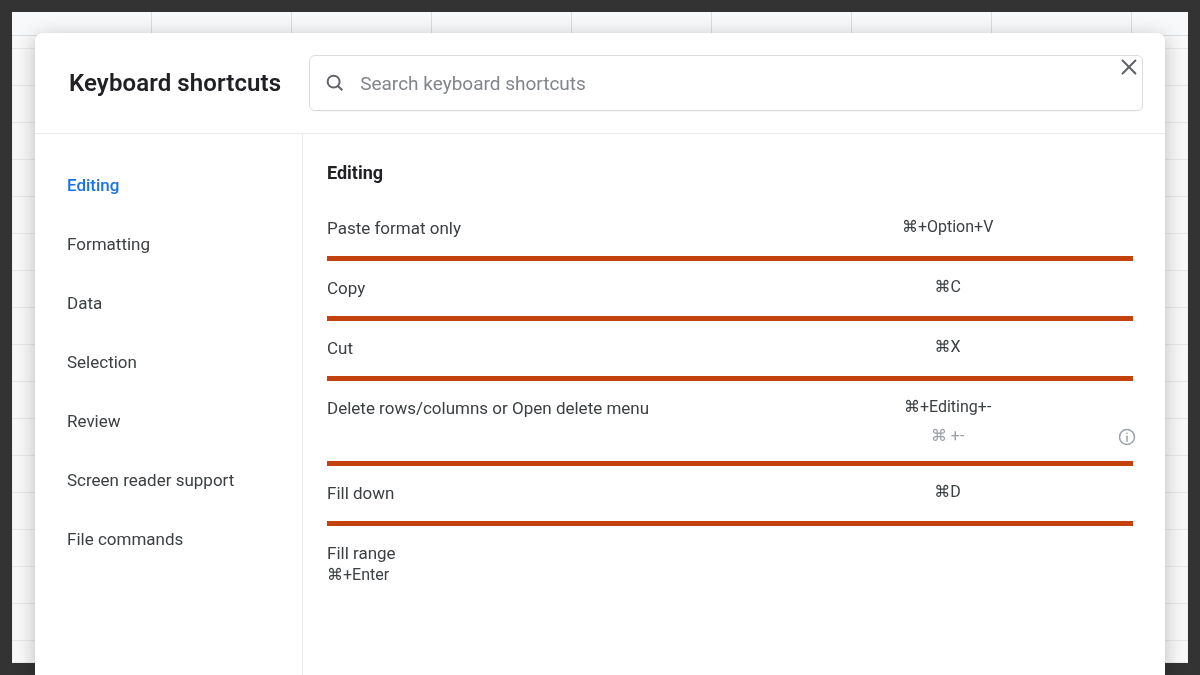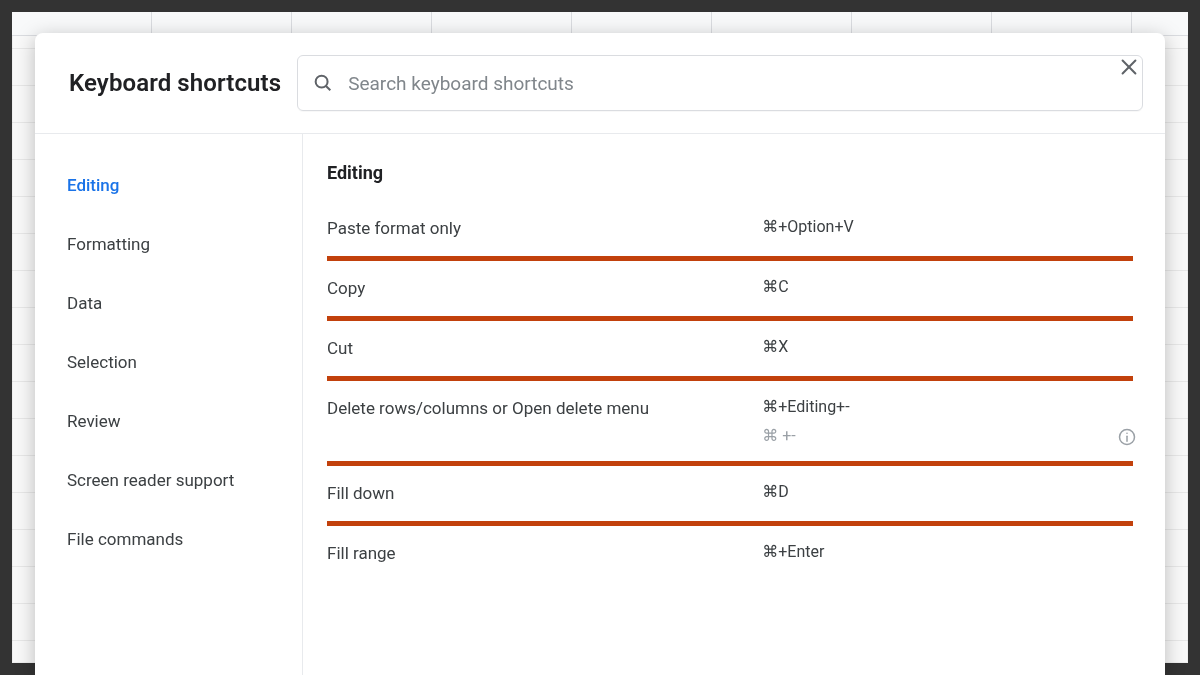--- a/index.html
+++ b/index.html
@@ -28,21 +28,21 @@
   
   .modal {
     position: absolute; left: 35px; right: 35px; top: 33px; bottom: 0;
     background: #fff;
     border-radius: 8px 8px 0 0;
     box-shadow: 0 4px 20px rgba(0,0,0,0.25);
     display: flex; flex-direction: column;
     overflow: hidden;
   }
   .modal-header {
-    display: flex; align-items: center; gap: 16px;
+    display: flex; align-items: center; gap: 28px;
     padding: 22px 22px 22px 34px;
     border-bottom: 1px solid #e8eaed;
     position: relative;
   }
   .modal-title {
     font-size: 24px; font-weight: 600; color: #202124; letter-spacing: 0.1px;
     white-space: nowrap;
   }
   .search-wrap {
     flex: 1; display: flex; align-items: center;
@@ -92,27 +92,27 @@
   }
   .section-title {
     font-size: 18px; font-weight: 700; color: #202124; margin-bottom: 18px;
   }
   .row {
     display: flex; align-items: flex-start;
     padding: 16px 0;
     border-bottom: 5px solid #c2410c;
     position: relative;
   }
-  .row:last-child { border-bottom: none; }
+  .row:last-child { border-bottom: none; flex-direction: column; }
   .row .label {
     width: 54%; font-size: 17px; color: #3c4043; line-height: 1.35;
     padding-right: 20px;
   }
   .row .keys-col {
-    flex: 1; display: flex; flex-direction: column; gap: 10px;
+    flex: 1; display: flex; flex-direction: column; gap: 10px; align-items: center;
   }
   .row .keys { font-size: 16px; color: #3c4043; }
   .row .keys.alt { color: #9aa0a6; }
   .row .info {
     position: absolute; right: -4px; bottom: 10px;
     color: #9aa0a6;
   }
   .row .info svg { width: 20px; height: 20px; }
 </style>
 </head>

